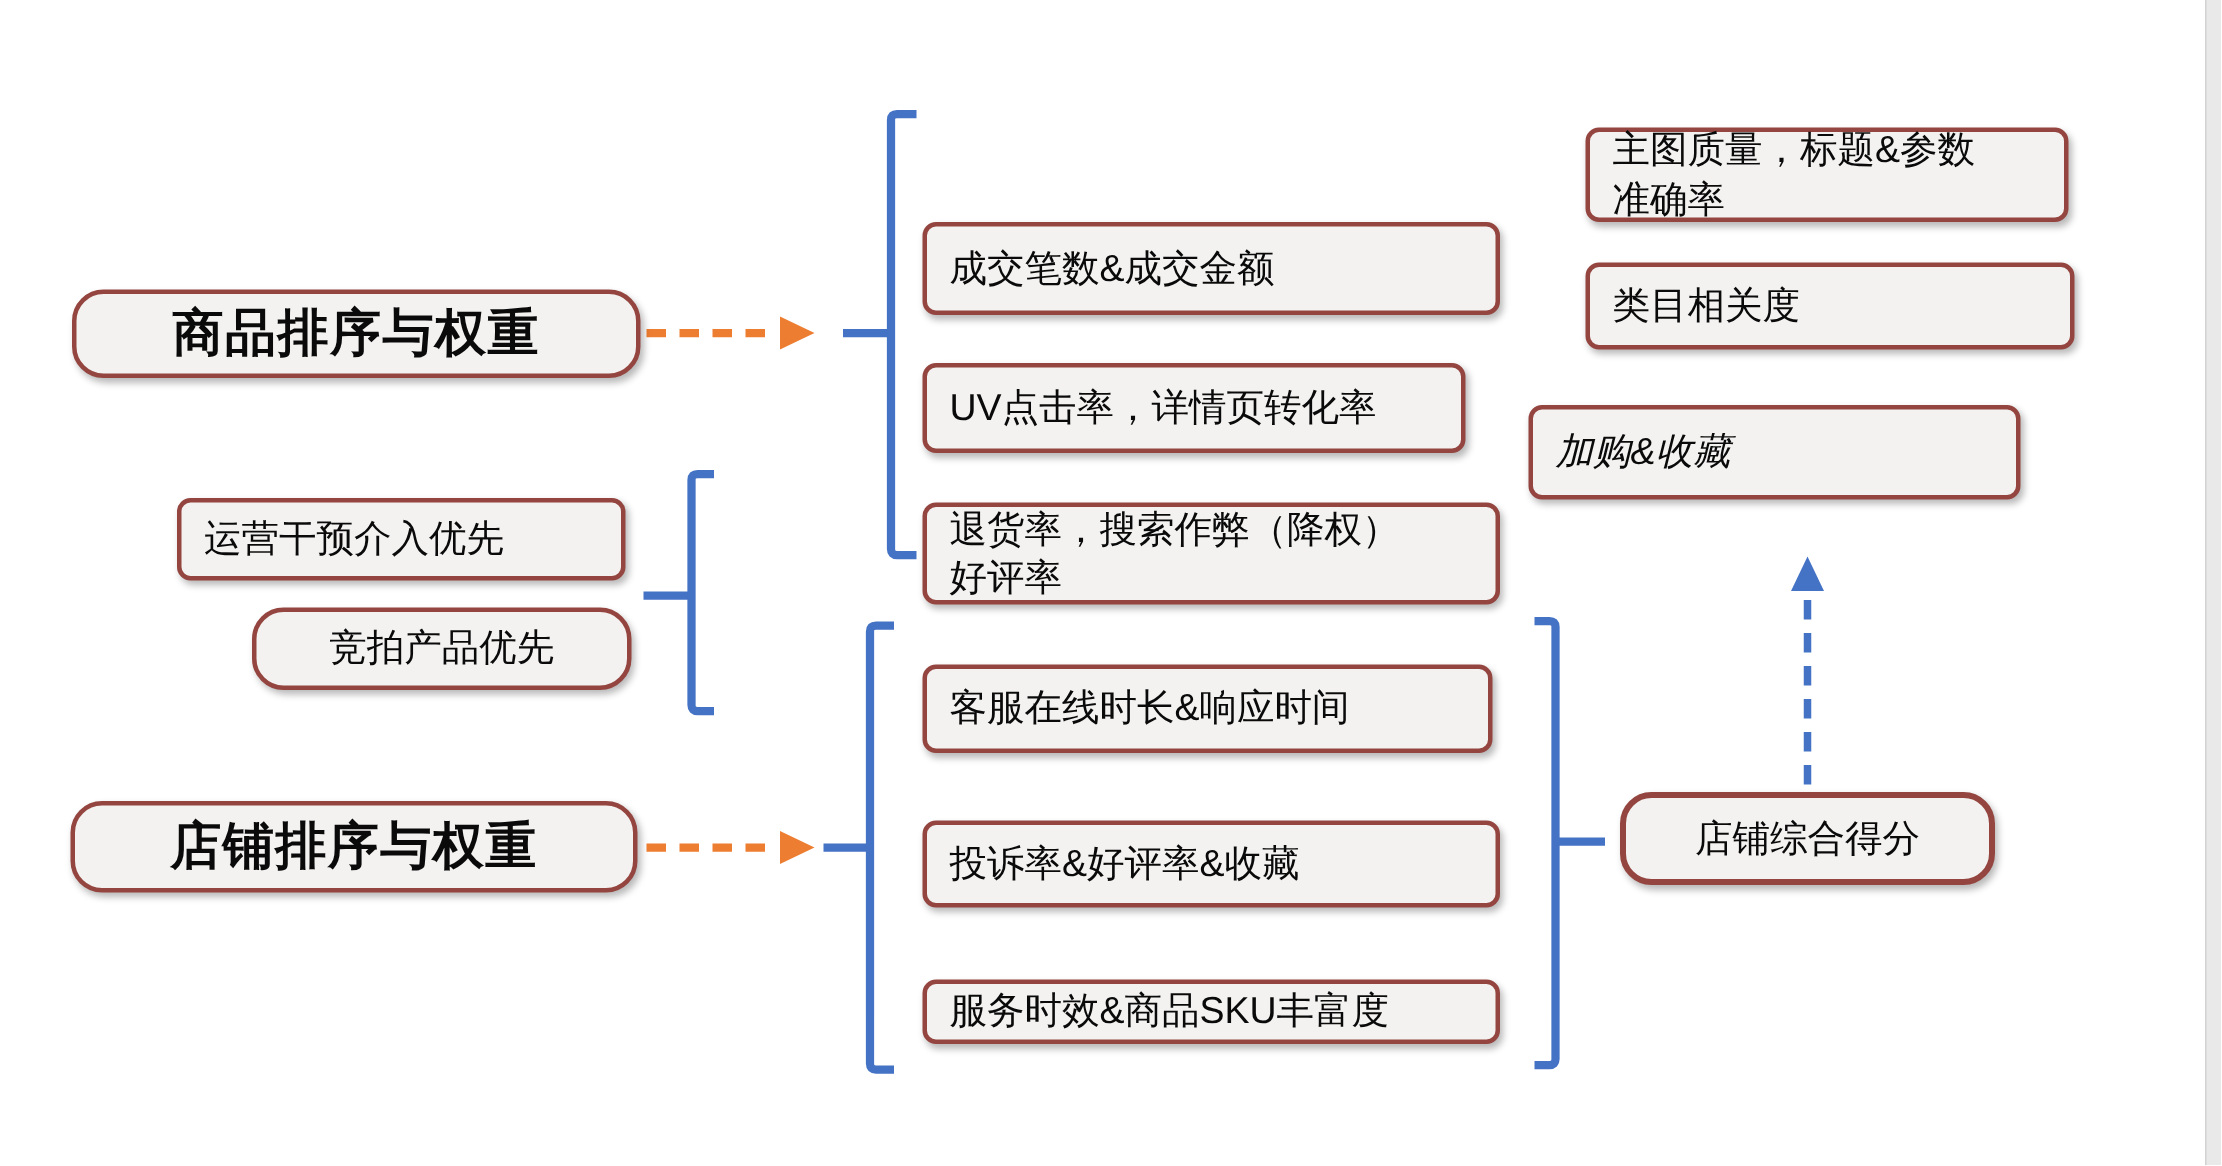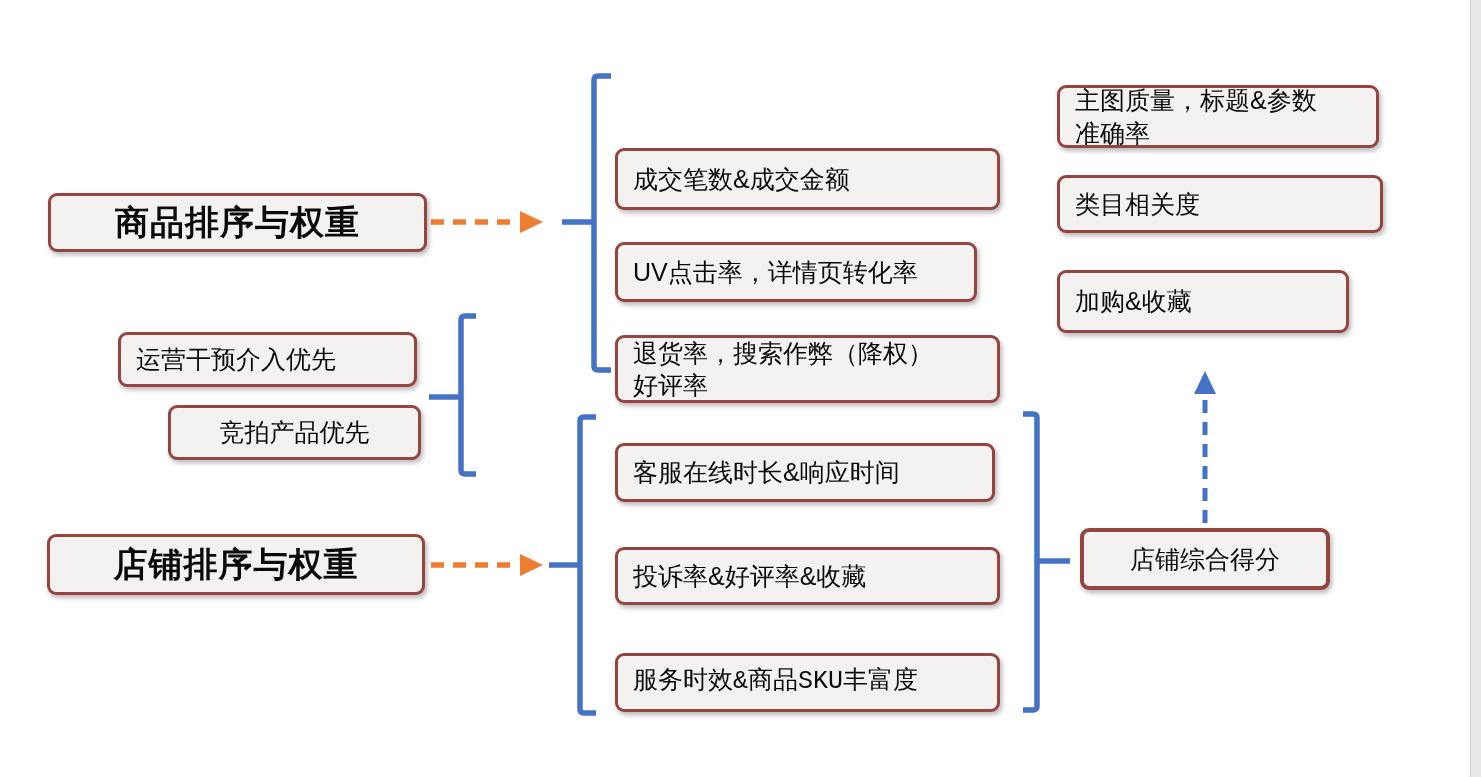--- a/index.html
+++ b/index.html
@@ -20,21 +20,21 @@
     border:3px solid var(--box-border,#94453f);
     border-radius:9px;
     display:flex;
     align-items:center;
     font-size:25px;
     line-height:1.3;
     padding:2px 15px;
     box-shadow:2px 3px 5px rgba(0,0,0,.28);
   }
   .box span{white-space:pre-line;}
-  .box.center{justify-content:center;text-align:center;padding:17px 6px;}
+  .box.center{justify-content:center;text-align:center;padding:17px 6px;border-radius:21px;}
   .box.title{font-size:34px;font-weight:700;letter-spacing:1px;}
   .box.thick{border-width:4px;}
   .blue-line{stroke:var(--blue,#4472c4);stroke-width:5.5;fill:none;}
   .blue-dash{stroke:var(--blue,#4472c4);stroke-width:5;fill:none;stroke-dasharray:13 9;}
   .orange-dash{stroke:var(--orange,#ed7d31);stroke-width:5.5;fill:none;stroke-dasharray:13 9;}
   .blue-fill{fill:var(--blue,#4472c4);stroke:none;}
   .orange-fill{fill:var(--orange,#ed7d31);stroke:none;}
   .edge-strip{
     position:absolute;right:0;top:0;bottom:0;width:10px;
     background:var(--edge-strip,#e9e9e9);
@@ -96,31 +96,31 @@
 好评率</span>
   </div>
 
   <div class="box" style="left:1057px;top:85px;width:322px;height:63px;">
     <span>主图质量，标题&amp;参数
 准确率</span>
   </div>
   <div class="box" style="left:1057px;top:175px;width:326px;height:58px;">
     <span>类目相关度</span>
   </div>
-  <div class="box" style="left:1057px;top:270px;width:292px;height:63px;">
+  <div class="box" style="left:1019px;top:270px;width:328px;height:63px;font-style:italic;">
     <span>加购&amp;收藏</span>
   </div>
 
   <div class="box" style="left:615px;top:443px;width:380px;height:59px;">
     <span>客服在线时长&amp;响应时间</span>
   </div>
   <div class="box" style="left:615px;top:547px;width:385px;height:58px;">
     <span>投诉率&amp;好评率&amp;收藏</span>
   </div>
-  <div class="box" style="left:615px;top:653px;width:385px;height:59px;font-family:Liberation Mono, monospace;">
+  <div class="box" style="left:615px;top:653px;width:385px;height:43px;">
     <span>服务时效&amp;商品SKU丰富度</span>
   </div>
 
   <div class="box thick center" style="left:1080px;top:528px;width:250px;height:62px;">
     <span>店铺综合得分</span>
   </div>
 
   <div class="edge-strip"></div>
 </div>
 

